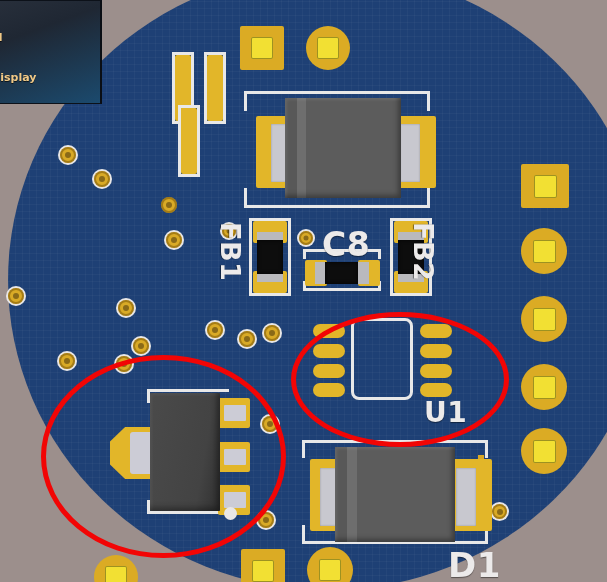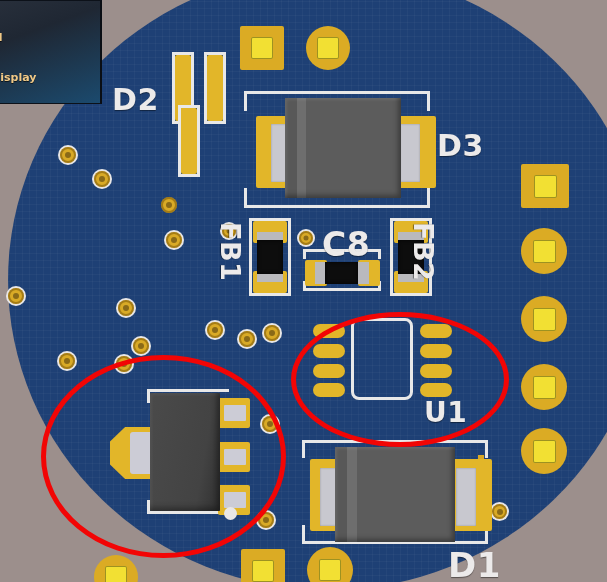--- a/index.html
+++ b/index.html
@@ -180,34 +180,32 @@
     </div>
 
   <div class="trace" style="left:478px;top:455px;width:6px;height:72px;"></div>
 
   <div class="silk" style="left:172px;top:52px;width:22px;height:72px;"></div>
   <div class="pad sq" style="left:175px;top:55px;width:16px;height:66px;"></div>
   <div class="silk" style="left:204px;top:52px;width:22px;height:72px;"></div>
   <div class="pad sq" style="left:207px;top:55px;width:16px;height:66px;"></div>
   <div class="silk" style="left:178px;top:105px;width:22px;height:72px;"></div>
   <div class="pad sq" style="left:181px;top:108px;width:16px;height:66px;"></div>
-  <div class="silklabel" style="left:112px;top:82px;font-size:30px;">D2</div>
 
   <div class="silkline" style="left:244px;top:91px;width:186px;height:3px;"></div>
   <div class="silkline" style="left:244px;top:205px;width:186px;height:3px;"></div>
   <div class="silkline" style="left:244px;top:91px;width:3px;height:20px;"></div>
   <div class="silkline" style="left:244px;top:188px;width:3px;height:20px;"></div>
   <div class="silkline" style="left:427px;top:91px;width:3px;height:20px;"></div>
   <div class="silkline" style="left:427px;top:188px;width:3px;height:20px;"></div>
   <div class="pad sq" style="left:256px;top:116px;width:42px;height:72px;"></div>
   <div class="pad sq" style="left:394px;top:116px;width:42px;height:72px;"></div>
   <div class="diode-term" style="left:271px;top:124px;width:20px;height:58px;"></div>
   <div class="diode-term" style="left:400px;top:124px;width:20px;height:58px;"></div>
   <div class="diode" style="left:285px;top:98px;width:116px;height:100px;"></div>
-  <div class="silklabel" style="left:437px;top:128px;font-size:30px;">D3</div>
 
   <div class="silk" style="left:249px;top:218px;width:42px;height:78px;"></div>
   <div class="pad sq" style="left:253px;top:221px;width:34px;height:22px;"></div>
   <div class="pad sq" style="left:253px;top:271px;width:34px;height:22px;"></div>
   <div class="chip-term" style="left:257px;top:232px;width:26px;height:12px;"></div>
   <div class="chip-term" style="left:257px;top:270px;width:26px;height:12px;"></div>
   <div class="chip" style="left:257px;top:240px;width:26px;height:34px;"></div>
   <div class="silklabel rot90" style="left:246px;top:222px;font-size:27px;">FB1</div>
 
   <div class="silkline" style="left:303px;top:249px;width:78px;height:3px;"></div>

